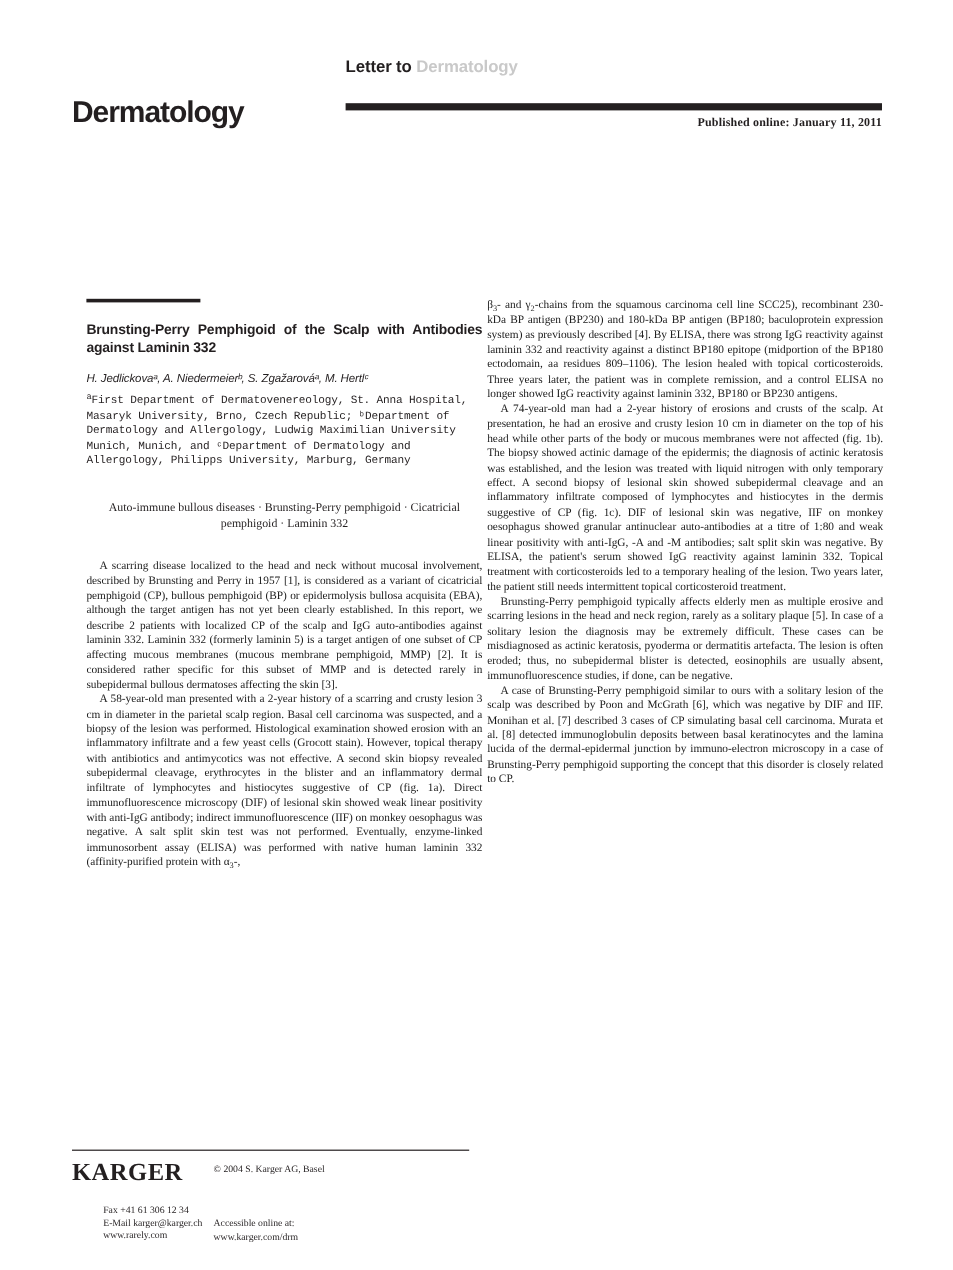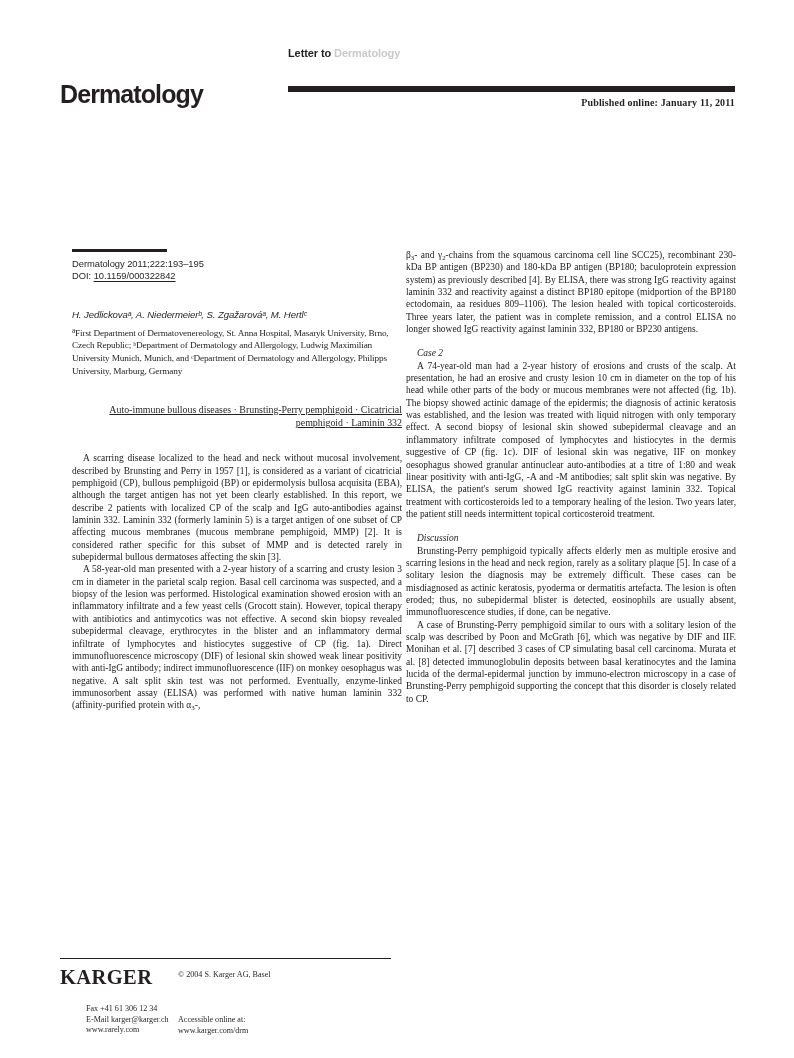--- a/index.html
+++ b/index.html
@@ -21,21 +21,21 @@
     inset: 0;
   }
 
   
   .hdr-letterto {
     position: absolute;
     left: 288px;
     top: 47px;
     font-family: "Liberation Sans", sans-serif;
     font-weight: bold;
-    font-size: 11px;
+    font-size: 14px;
     letter-spacing: -0.1px;
     white-space: nowrap;
   }
   .hdr-letterto .lt-strong { color: #231f20; }
   .hdr-letterto .lt-grey { color: #c9c9c9; }
 
   .masthead {
     position: absolute;
     left: 60px;
     top: 80px;
@@ -111,26 +111,26 @@
     margin-top: 15px;
     letter-spacing: -0.15px;
   }
 
   .art-authors {
     font-family: "Liberation Sans", sans-serif;
     font-style: italic;
     font-size: 9.6px;
     line-height: 13px;
     color: #231f20;
-    margin-top: 25px;
+    margin-top: 12px;
     letter-spacing: -0.1px;
   }
 
   .art-affil {
-    font-family: Liberation Serif, serif;
+    font-family: Liberation Mono, monospace;
     font-size: 9.25px;
     line-height: 12.6px;
     color: #231f20;
     margin-top: 6px;
     letter-spacing: -0.15px;
     text-align: left;
   }
 
   sup.aff {
     font-size: 7.2px;
@@ -142,22 +142,21 @@
   .kw-head {
     font-style: italic;
     font-size: 9.7px;
     line-height: 12.4px;
     color: #231f20;
   }
   .kw-body {
     font-size: 9.9px;
     line-height: 13.1px;
     color: #231f20;
-    text-align: right;
-    text-decoration: underline;
+    text-align: center;
   }
 
   p.body {
     margin: 0;
     text-indent: 11px;
     font-size: 9.45px;
     line-height: 12.35px;
     text-align: justify;
   }
   p.body.first { margin-top: 23px; }
@@ -244,48 +243,43 @@
   <div class="masthead">Dermatology</div>
 
   <div class="hdr-rule"></div>
 
   <div class="hdr-published">Published online: January 11, 2011</div>
 
   <div class="col col-left">
 
     <div class="art-rule"></div>
 
-    <div class="art-meta">
-      <div>Dermatology 2011;222:193–195</div>
-      <div><span>DOI: </span><span class="doi-link">10.1159/000322842</span></div>
-    </div>
-
+
+    <div class="art-title">Brunsting-Perry Pemphigoid of the Scalp with Antibodies against Laminin 332</div>
 
     <div class="art-authors">H. Jedlickovaᵃ, A. Niedermeierᵇ, S. Zgažarováᵃ, M. Hertlᶜ</div>
 
     <div class="art-affil"><sup class="aff">a</sup><span>First Department of Dermatovenereology, St. Anna Hospital, Masaryk University, Brno, Czech Republic; ᵇDepartment of Dermatology and Allergology, Ludwig Maximilian University Munich, Munich, and ᶜDepartment of Dermatology and Allergology, Philipps University, Marburg, Germany</span></div>
 
     <div class="kw-block">
       <div class="kw-body">Auto-immune bullous diseases · Brunsting-Perry pemphigoid · Cicatricial pemphigoid · Laminin 332</div>
     </div>
 
     <p class="body first">A scarring disease localized to the head and neck without mucosal involvement, described by Brunsting and Perry in 1957 [1], is considered as a variant of cicatricial pemphigoid (CP), bullous pemphigoid (BP) or epidermolysis bullosa acquisita (EBA), although the target antigen has not yet been clearly established. In this report, we describe 2 patients with localized CP of the scalp and IgG auto-antibodies against laminin 332. Laminin 332 (formerly laminin 5) is a target antigen of one subset of CP affecting mucous membranes (mucous membrane pemphigoid, MMP) [2]. It is considered rather specific for this subset of MMP and is detected rarely in subepidermal bullous dermatoses affecting the skin [3].</p>
 
     <p class="body"><span>A 58-year-old man presented with a 2-year history of a scarring and crusty lesion 3 cm in diameter in the parietal scalp region. Basal cell carcinoma was suspected, and a biopsy of the lesion was performed. Histological examination showed erosion with an inflammatory infiltrate and a few yeast cells (Grocott stain). However, topical therapy with antibiotics and antimycotics was not effective. A second skin biopsy revealed subepidermal cleavage, erythrocytes in the blister and an inflammatory dermal infiltrate of lymphocytes and histiocytes suggestive of CP (fig. 1a). Direct immunofluorescence microscopy (DIF) of lesional skin showed weak linear positivity with anti-IgG antibody; indirect immunofluorescence (IIF) on monkey oesophagus was negative. A salt split skin test was not performed. Eventually, enzyme-linked immunosorbent assay (ELISA) was performed with native human laminin 332 (affinity-purified protein with α</span><sub class="sb">3</sub><span>-,</span></p>
 
   </div>
 
   <div class="col col-right">
 
     <p class="body noind"><span>β</span><sub class="sb">3</sub><span>- and γ</span><sub class="sb">2</sub><span>-chains from the squamous carcinoma cell line SCC25), recombinant 230-kDa BP antigen (BP230) and 180-kDa BP antigen (BP180; baculoprotein expression system) as previously described [4]. By ELISA, there was strong IgG reactivity against laminin 332 and reactivity against a distinct BP180 epitope (midportion of the BP180 ectodomain, aa residues 809–1106). The lesion healed with topical corticosteroids. Three years later, the patient was in complete remission, and a control ELISA no longer showed IgG reactivity against laminin 332, BP180 or BP230 antigens.</span></p>
 
-    <div class="sec-head">Case 2</div>
     <p class="body">A 74-year-old man had a 2-year history of erosions and crusts of the scalp. At presentation, he had an erosive and crusty lesion 10 cm in diameter on the top of his head while other parts of the body or mucous membranes were not affected (fig. 1b). The biopsy showed actinic damage of the epidermis; the diagnosis of actinic keratosis was established, and the lesion was treated with liquid nitrogen with only temporary effect. A second biopsy of lesional skin showed subepidermal cleavage and an inflammatory infiltrate composed of lymphocytes and histiocytes in the dermis suggestive of CP (fig. 1c). DIF of lesional skin was negative, IIF on monkey oesophagus showed granular antinuclear auto-antibodies at a titre of 1:80 and weak linear positivity with anti-IgG, -A and -M antibodies; salt split skin was negative. By ELISA, the patient's serum showed IgG reactivity against laminin 332. Topical treatment with corticosteroids led to a temporary healing of the lesion. Two years later, the patient still needs intermittent topical corticosteroid treatment.</p>
 
-    <div class="sec-head">Discussion</div>
     <p class="body">Brunsting-Perry pemphigoid typically affects elderly men as multiple erosive and scarring lesions in the head and neck region, rarely as a solitary plaque [5]. In case of a solitary lesion the diagnosis may be extremely difficult. These cases can be misdiagnosed as actinic keratosis, pyoderma or dermatitis artefacta. The lesion is often eroded; thus, no subepidermal blister is detected, eosinophils are usually absent, immunofluorescence studies, if done, can be negative.</p>
     <p class="body">A case of Brunsting-Perry pemphigoid similar to ours with a solitary lesion of the scalp was described by Poon and McGrath [6], which was negative by DIF and IIF. Monihan et al. [7] described 3 cases of CP simulating basal cell carcinoma. Murata et al. [8] detected immunoglobulin deposits between basal keratinocytes and the lamina lucida of the dermal-epidermal junction by immuno-electron microscopy in a case of Brunsting-Perry pemphigoid supporting the concept that this disorder is closely related to CP.</p>
 
   </div>
 
   <div class="footer-rule"></div>
 
   <div class="karger-logo">KARGER</div>
 
   <div class="foot-copy">© 2004 S. Karger AG, Basel</div>

